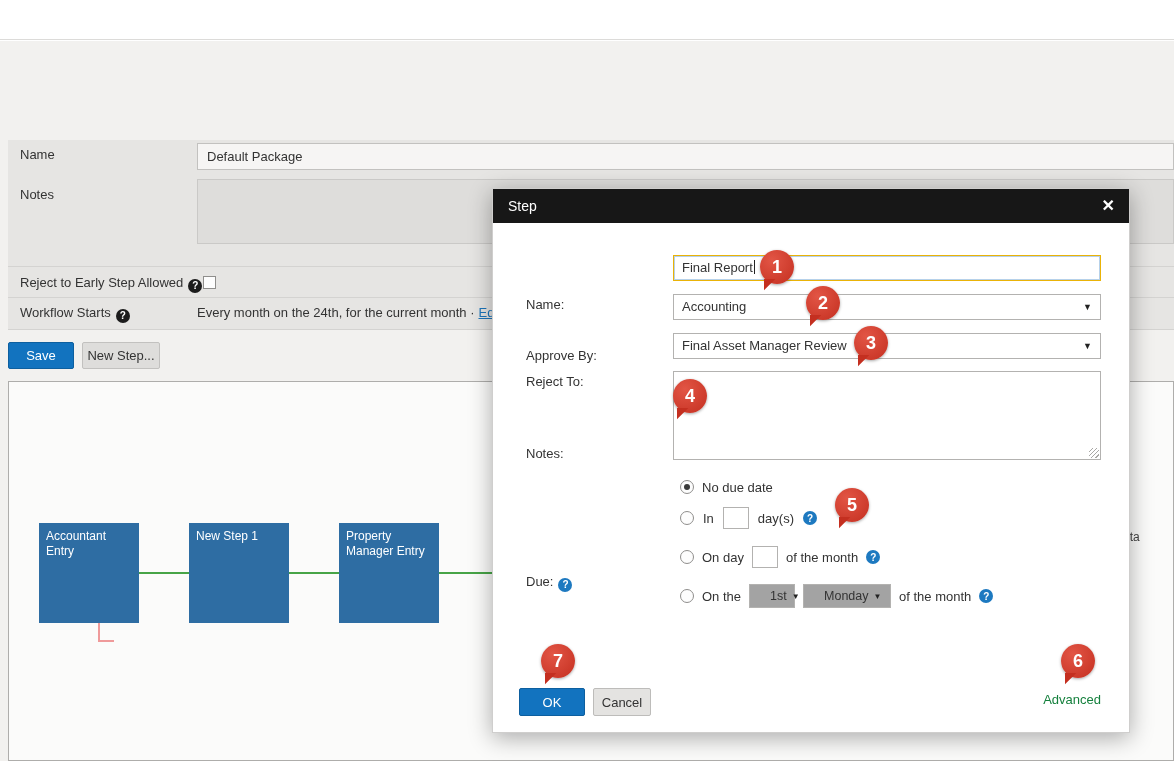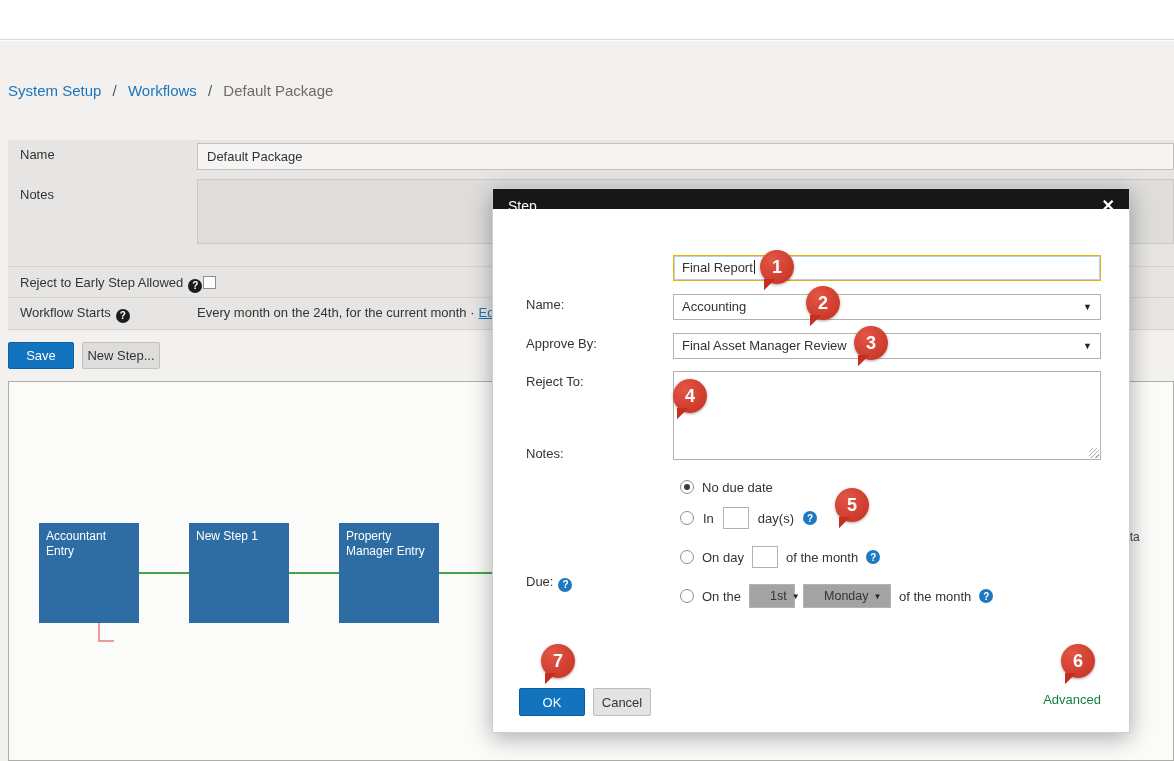--- a/index.html
+++ b/index.html
@@ -38,21 +38,21 @@
   .diagram { position:absolute; left:8px; top:381px; right:0; bottom:0; background:#fbfbfa; border:1px solid #aeadab; z-index:2; }
   .connector-green { position:absolute; left:80px; top:190px; width:480px; height:2px; background:#47a447; z-index:1; }
   .reject-v { position:absolute; left:89px; top:241px; width:2px; height:19px; background:#ef9a9a; z-index:1; }
   .reject-h { position:absolute; left:89px; top:258px; width:16px; height:2px; background:#ef9a9a; z-index:1; }
   .node { position:absolute; top:141px; width:100px; height:100px; background:#2e6da3; color:#fff; font-size:12px; line-height:1.25; padding:6px 7px; z-index:2; cursor:pointer; }
   .node1 { left:30px; } .node2 { left:180px; } .node3 { left:330px; }
   .partial-label { position:absolute; left:1114px; top:148px; font-size:12px; color:#444; }
 
   
   .modal { position:absolute; left:492px; top:188px; width:638px; height:545px; background:#fff; border:1px solid #cfcecd; box-shadow:0 5px 22px rgba(0,0,0,.32); z-index:20; }
-  .modal-header { position:absolute; left:0; top:0; right:0; height:20px; background:#171717; }
+  .modal-header { position:absolute; left:0; top:0; right:0; height:34px; background:#171717; }
   .modal-title { position:absolute; left:15px; top:0; line-height:34px; color:#fff; font-size:14px; }
   .modal-close { position:absolute; right:14px; top:0; line-height:34px; color:#fff; font-size:16px; font-weight:bold; cursor:pointer; }
   .m-label { position:absolute; left:33px; height:26px; line-height:26px; font-size:13px; color:#333; white-space:nowrap;margin-top:36px; }
   .m-field { position:absolute; left:180px; width:428px; height:26px; background:#fff; line-height:24px; padding:0 8px; font-size:13px; }
   .name-field { border:1px solid #eab308; box-shadow:inset 0 0 0 1px rgba(47,124,196,.35); }
   .text-cursor { display:inline-block; width:1px; height:14px; background:#222; vertical-align:-2px; margin-left:1px; }
   .select-field { border:1px solid #b3b2b0; cursor:pointer; }
   .select-arrow { position:absolute; right:8px; top:0; line-height:24px; font-size:9px; color:#222; }
   .m-notes { position:absolute; left:180px; width:428px; top:182px; height:89px; background:#fff; border:1px solid #b3b2b0; }
   .resize-grip { position:absolute; right:1px; bottom:1px; width:10px; height:10px; background:repeating-linear-gradient(-45deg, transparent 0 2px, #a9a8a6 2px 3px); cursor:se-resize; }
@@ -73,27 +73,20 @@
   .callout { position:absolute; width:34px; height:34px; border-radius:50%; background:radial-gradient(circle at 35% 30%, #e25545, #c42f20); color:#fff; font-weight:bold; font-size:18px; display:flex; align-items:center; justify-content:center; z-index:40; box-shadow:0 1px 3px rgba(0,0,0,.35); }
   .callout::after { content:""; position:absolute; left:-4px; bottom:-3px; width:0; height:0; border:8px solid transparent; border-right-color:#c42f20; transform:rotate(45deg); }
 </style>
 </head>
 <body>
 
 <div class="page">
   <div class="topbar"></div>
   <div class="content-bg"></div>
 
-  <div class="breadcrumb">
-    <span class="crumb-link">System Setup</span>
-    <span class="crumb-sep">/</span>
-    <span class="crumb-link">Workflows</span>
-    <span class="crumb-sep">/</span>
-    <span class="crumb-current">Default Package</span>
-  </div>
 
   <div class="form-panel">
     <div class="f-label" style="top:7px;">Name</div>
     <div class="main-name-field">
       <span>Default Package</span>
     </div>
 
     <div class="f-label" style="top:47px;">Notes</div>
     <div class="main-notes-field"></div>
 
@@ -130,21 +123,21 @@
     <div class="modal-header">
       <span class="modal-title">Step</span>
       <span class="modal-close">✕</span>
     </div>
 
     <div class="m-label" style="top:67px;">Name:</div>
     <div class="m-field name-field" style="top:66px;">
       <span>Final Report</span><span class="text-cursor"></span>
     </div>
 
-    <div class="m-label" style="top:106px;">Approve By:</div>
+    <div class="m-label" style="top:118px;">Approve By:</div>
     <div class="m-field select-field" style="top:105px;">
       <span>Accounting</span>
       <span class="select-arrow">▼</span>
     </div>
 
     <div class="m-label" style="top:144px;">Reject To:</div>
     <div class="m-field select-field" style="top:144px;">
       <span>Final Asset Manager Review</span>
       <span class="select-arrow">▼</span>
     </div>

